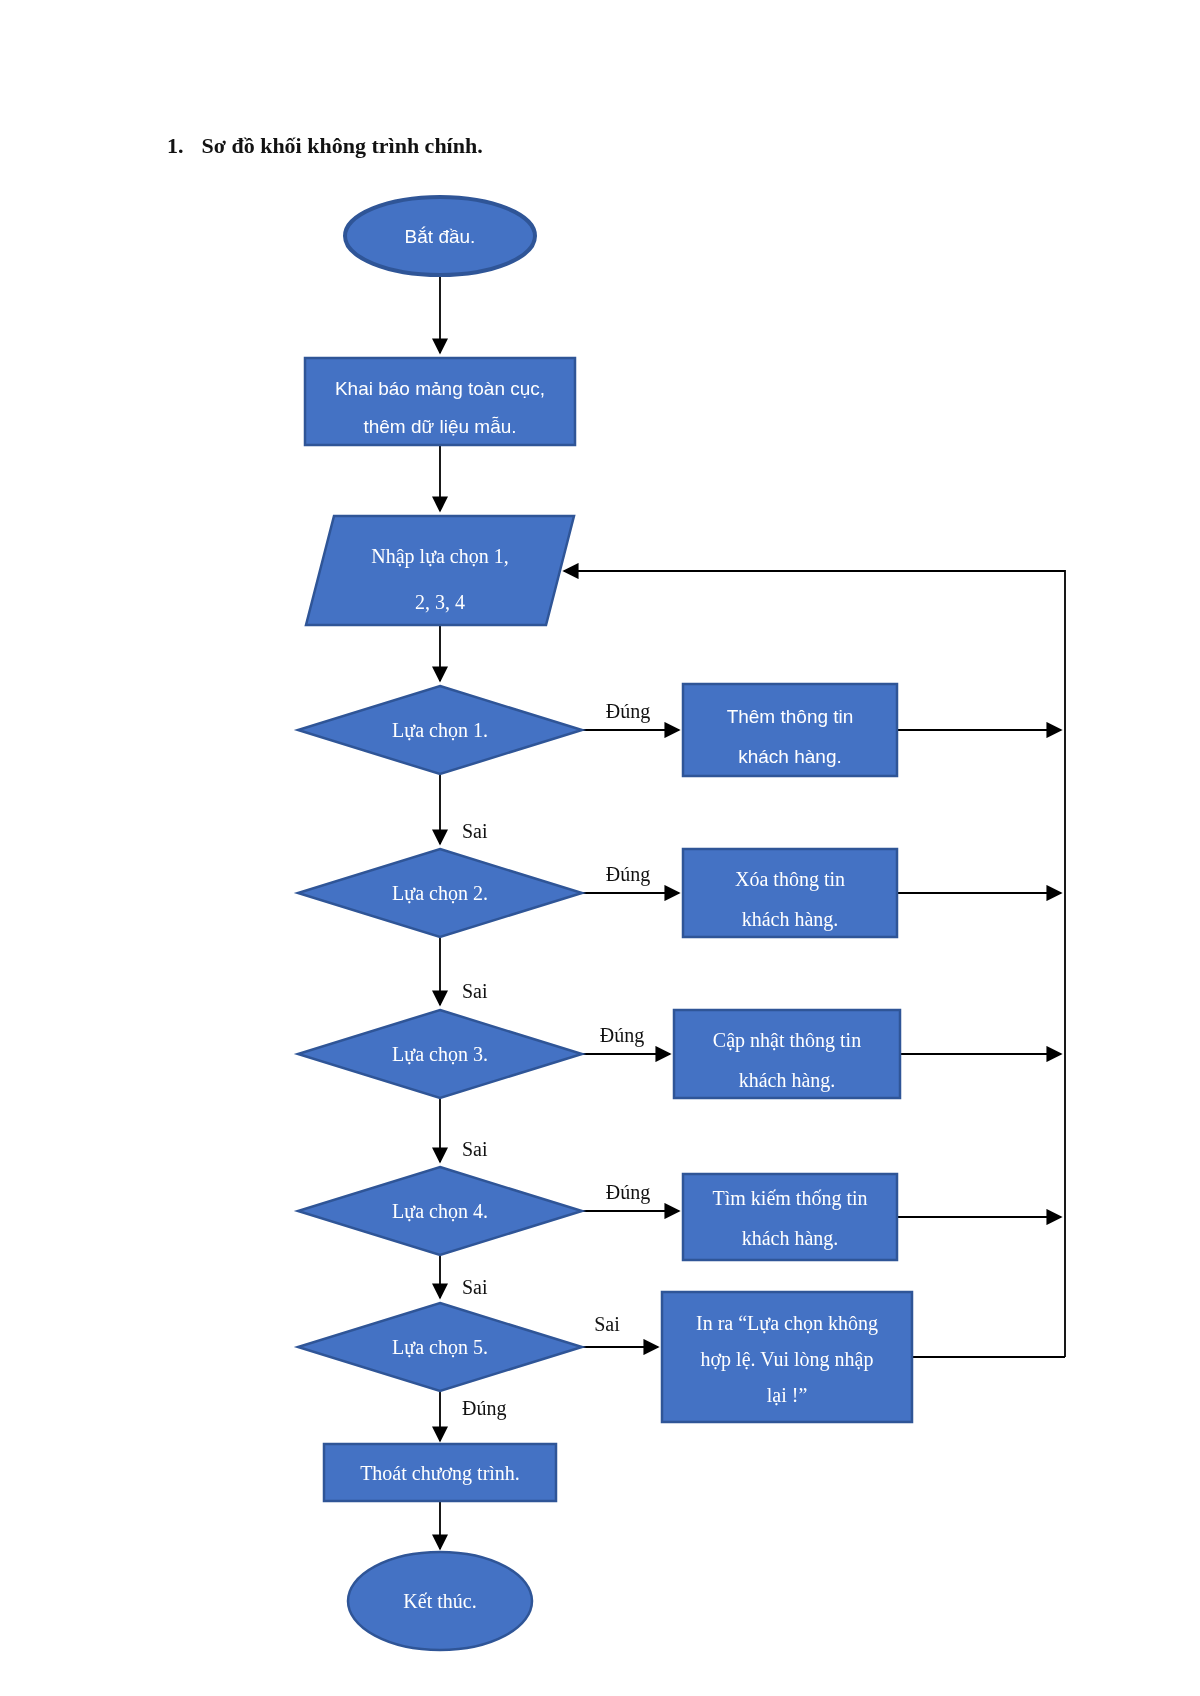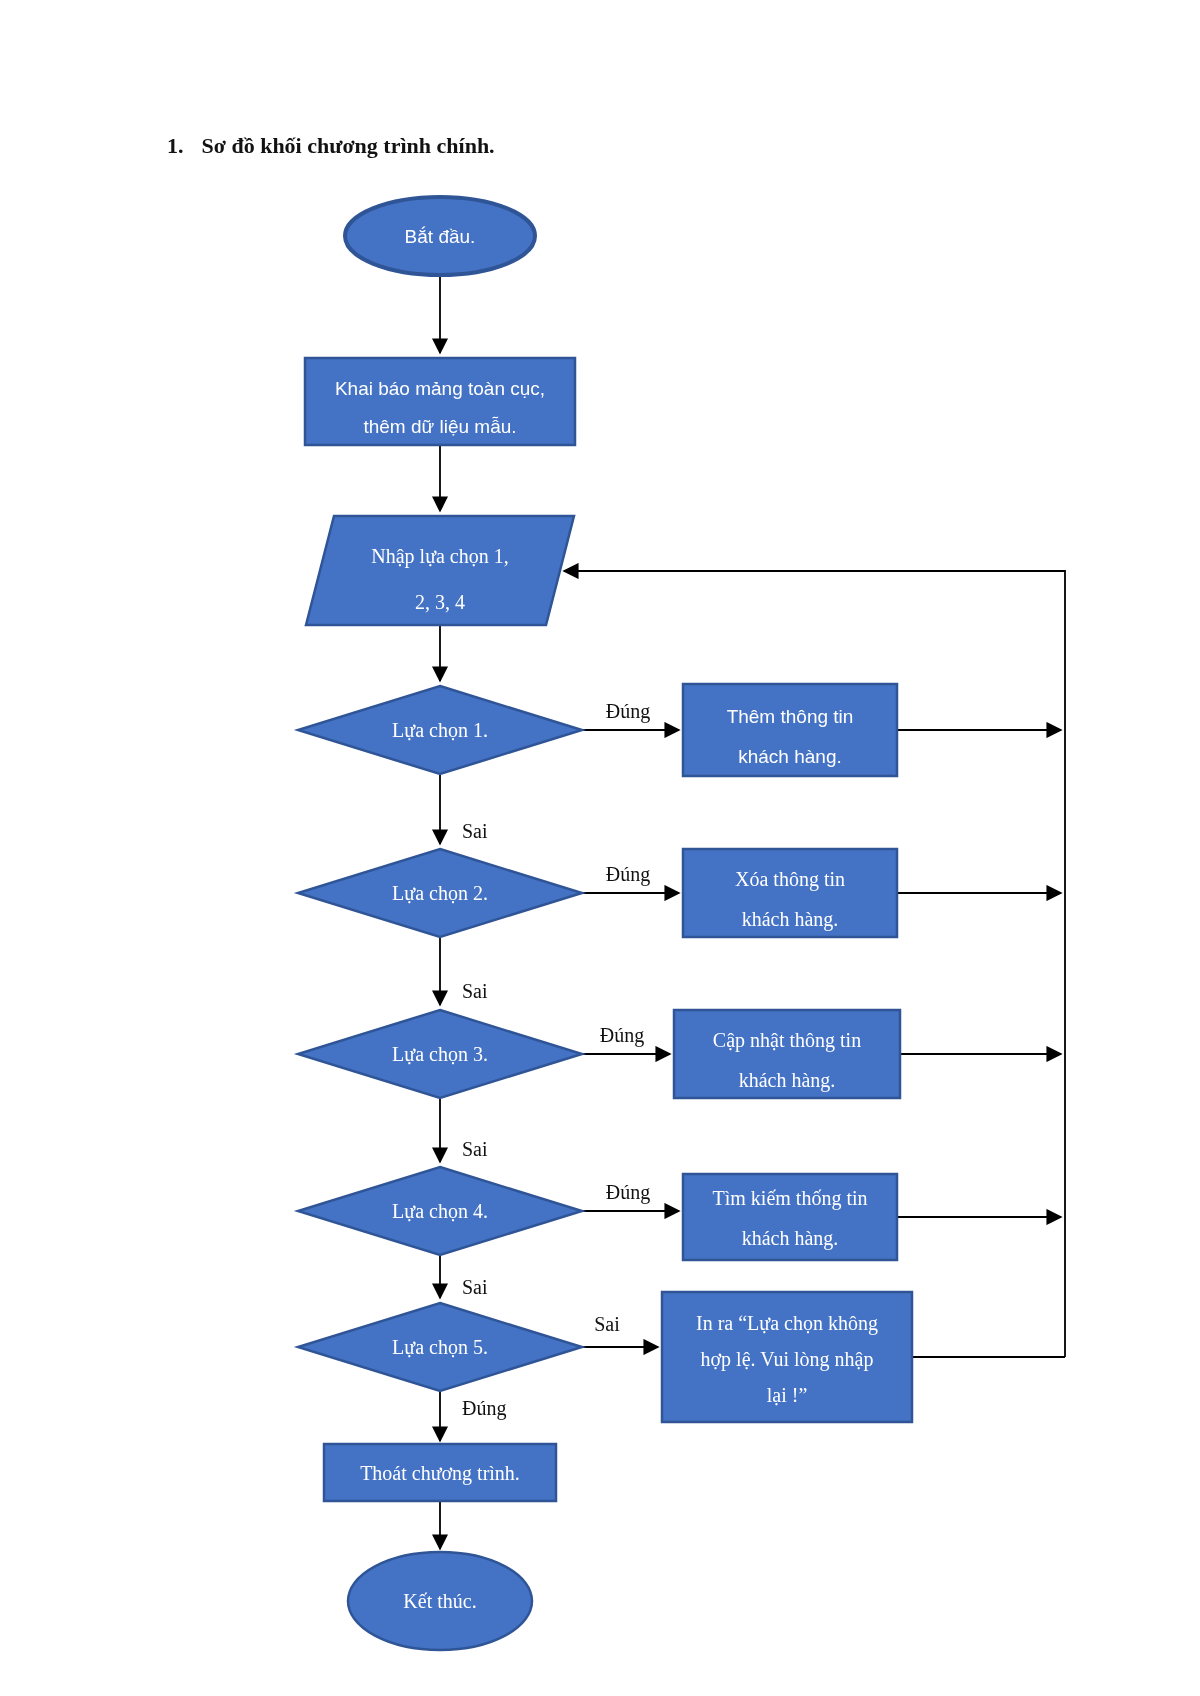--- a/index.html
+++ b/index.html
@@ -14,21 +14,21 @@
   .t-serif{font-family:"Liberation Serif",serif;font-size:20px;fill:#ffffff;}
   .lbl{font-family:"Liberation Serif",serif;font-size:20px;fill:#111111;}
 </style>
 </head>
 <body>
 
 <div class="page">
 
   <div class="doc-title">
     <span>1.</span>
-    <span>Sơ đồ khối chương trình chính.</span>
+    <span>Sơ đồ khối không trình chính.</span>
   </div>
 
   <svg class="flow" width="1200" height="1696" viewBox="0 0 1200 1696">
     <defs>
       <marker id="arrow" viewBox="0 0 10 10" refX="9" refY="5" markerWidth="9" markerHeight="9" orient="auto-start-reverse">
         <path d="M0,0 L10,5 L0,10 z" fill="#000000"></path>
       </marker>
     </defs>
 
     <path class="edge" marker-end="url(#arrow)" d="M440,277 V353"></path>

